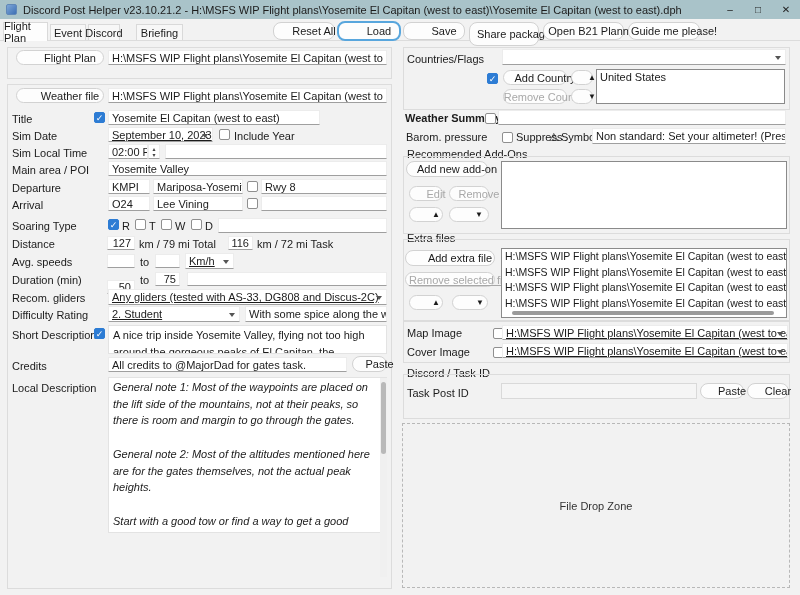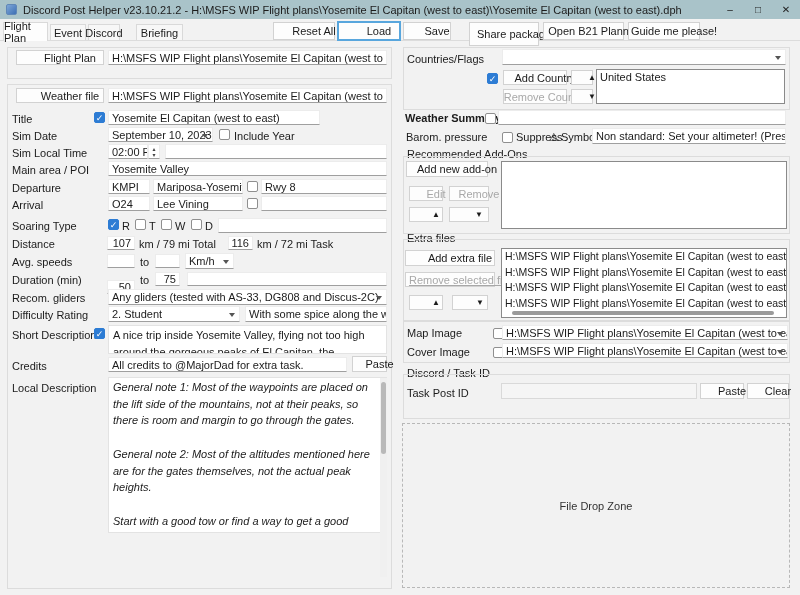--- a/index.html
+++ b/index.html
@@ -16,37 +16,37 @@
   .titletext { margin-left:6px; font-size:11px; color:#1c1c1c; white-space:nowrap; overflow:hidden; width:660px; }
   .winbtn { position:absolute; top:0; width:28px; height:19px; display:flex; align-items:center;
             justify-content:center; font-size:10px; color:#222; }
 
   
   .tab { position:absolute; display:flex; align-items:center; justify-content:center;
          border:1px solid #d9d9d9; background:#f7f7f7; font-size:11px; }
   .tab.active { background:#fdfdfd; border-bottom:none; z-index:3; }
   .tabline { position:absolute; left:0; top:40px; width:800px; height:1px; background:#dcdcdc; }
   .btn { position:absolute; display:flex; align-items:center; justify-content:center;
-         background:#fdfdfd; border:1px solid #d2d2d2; border-radius:0; font-size:11px;
+         background:#fdfdfd; border:1px solid #d2d2d2; border-radius:8px; font-size:11px;
          color:#1b1b1b; cursor:default; white-space:nowrap;padding-left:20px; }
   .btn.focus { border:2px solid #58a6dd; }
   .btn.disabled { color:#a8a8a8; }
 
   
   .lbl { position:absolute; font-size:11px; white-space:nowrap; }
   .lbl.b { font-weight:bold; }
   .tf { position:absolute; background:#fff; border:1px solid #ececec; border-bottom:1px solid #9f9f9f;
         font-size:11px; padding:0 3px; display:flex; align-items:center; white-space:nowrap; overflow:hidden; }
   .tf.num { justify-content:flex-end; }
   .tf.gray { background:#f5f5f5; border:1px solid #d9d9d9; }
   .area { position:absolute; background:#fff; border:1px solid #e3e3e3; font-size:11px;
           padding:1px 4px; overflow:hidden; line-height:16.7px; }
   .combo { position:absolute; background:#fff; border:1px solid #ececec; border-bottom:1px solid #9f9f9f;
            font-size:11px; padding:0 14px 0 3px; display:flex; align-items:center;
-           white-space:nowrap; overflow:hidden; }
+           white-space:nowrap; overflow:hidden;text-decoration:underline; }
   .chev { position:absolute; right:4px; top:50%; margin-top:-1px; width:0; height:0;
           border-left:3px solid transparent; border-right:3px solid transparent; border-top:4px solid #555; }
   .cb { position:absolute; width:11px; height:11px; background:#fff; border:1px solid #8f8f8f;
         border-radius:2px; font-size:9px; color:transparent; display:flex; align-items:center; justify-content:center; }
   .cb.checked { background:#2d7cd4; border-color:#2d7cd4; color:#fff; }
   .groupbox { position:absolute; border:1px solid #dcdcdc; }
   .listbox { position:absolute; background:#fff; border:1px solid #8a8a8a; overflow:hidden; }
   .listbox .item { font-size:10.5px; white-space:nowrap; overflow:hidden; padding:0 3px; line-height:15.5px; }
   .spin { position:absolute; background:#fff; border:1px solid #ececec; border-bottom:1px solid #9f9f9f;
           display:flex; flex-direction:column; align-items:center; justify-content:center; font-size:6px;
@@ -73,21 +73,21 @@
   </div>
 
   <div class="tab active" style="left:3px;top:22px;width:45px;height:19px;">Flight Plan</div>
   <div class="tab" style="left:50px;top:24px;width:36px;height:17px;">Event</div>
   <div class="tab" style="left:88px;top:24px;width:32px;height:17px;">Discord</div>
   <div class="tab" style="left:136px;top:24px;width:47px;height:17px;">Briefing</div>
   <div class="tabline"></div>
 
   <div class="btn" style="left:273px;top:22px;width:62px;height:18px;">Reset All</div>
   <div class="btn focus" style="left:337px;top:21px;width:64px;height:20px;">Load</div>
-  <div class="btn" style="left:403px;top:22px;width:48px;height:18px;">Save</div>
+  <div class="btn" style="left:403px;top:22px;width:62px;height:18px;">Save</div>
   <div class="btn" style="left:469px;top:22px;width:70px;height:24px;">Share package</div>
   <div class="btn" style="left:543px;top:22px;width:81px;height:18px;">Open B21 Planner</div>
   <div class="btn" style="left:628px;top:22px;width:72px;height:18px;">Guide me please!</div>
 
   <div class="groupbox" style="left:7px;top:47px;width:385px;height:32px;"></div>
   <div class="btn" style="left:16px;top:50px;width:88px;height:15px;">Flight Plan</div>
   <div class="tf" style="left:108px;top:50px;width:279px;height:15px;">H:\MSFS WIP Flight plans\Yosemite El Capitan (west to east)\El_Cap</div>
 
   <div class="groupbox" style="left:7px;top:84px;width:385px;height:505px;"></div>
   <div class="btn" style="left:16px;top:88px;width:88px;height:15px;">Weather file</div>
@@ -133,21 +133,21 @@
   <div class="lbl" style="left:122px;top:220px;">R</div>
   <div class="cb" style="left:135px;top:219px;"></div>
   <div class="lbl" style="left:149px;top:220px;">T</div>
   <div class="cb" style="left:161px;top:219px;"></div>
   <div class="lbl" style="left:175px;top:220px;">W</div>
   <div class="cb" style="left:191px;top:219px;"></div>
   <div class="lbl" style="left:205px;top:220px;">D</div>
   <div class="tf" style="left:218px;top:218px;width:169px;height:15px;"></div>
 
   <div class="lbl" style="left:12px;top:238px;">Distance</div>
-  <div class="tf num" style="left:107px;top:236px;width:28px;height:14px;">107</div>
+  <div class="tf num" style="left:107px;top:236px;width:28px;height:14px;">127</div>
   <div class="lbl" style="left:139px;top:238px;">km / 79 mi Total</div>
   <div class="tf num" style="left:228px;top:236px;width:25px;height:14px;">116</div>
   <div class="lbl" style="left:257px;top:238px;">km / 72 mi Task</div>
 
   <div class="lbl" style="left:12px;top:256px;">Avg. speeds</div>
   <div class="tf num" style="left:107px;top:254px;width:28px;height:14px;"></div>
   <div class="lbl" style="left:140px;top:256px;">to</div>
   <div class="tf num" style="left:155px;top:254px;width:25px;height:14px;"></div>
   <div class="combo" style="left:185px;top:253px;width:49px;height:16px;">
     <span>Km/h</span>
@@ -171,21 +171,21 @@
     <span>2. Student</span>
     <span class="chev"></span>
   </div>
   <div class="tf" style="left:245px;top:306px;width:142px;height:16px;">With some spice along the way</div>
 
   <div class="lbl" style="left:12px;top:329px;">Short Description</div>
   <div class="cb checked" style="left:94px;top:328px;">✓</div>
   <div class="area" style="left:108px;top:325px;width:279px;height:29px;">A nice trip inside Yosemite Valley, flying not too high around the gorgeous peaks of El Capitan, the Cathedral Peaks and</div>
 
   <div class="lbl" style="left:12px;top:360px;">Credits</div>
-  <div class="tf" style="left:108px;top:357px;width:239px;height:15px;">All credits to @MajorDad for extra task.</div>
+  <div class="tf" style="left:108px;top:357px;width:239px;height:15px;">All credits to @MajorDad for gates task.</div>
   <div class="btn" style="left:352px;top:356px;width:35px;height:16px;">Paste</div>
 
   <div class="lbl" style="left:12px;top:382px;">Local Description</div>
   <div class="area pre" style="left:108px;top:377px;width:279px;height:156px;padding-right:11px;font-style:italic;">General note 1: Most of the waypoints are placed on the lift side of the mountains, not at their peaks, so there is room and margin to go through the gates.
 
 General note 2: Most of the altitudes mentioned here are for the gates themselves, not the actual peak heights.
 
 Start with a good tow or find a way to get a good launch from the airport and then go to the left side of the closest hill north of the airport (west of the start gate) and climb to around 6500 feet (max is 8000) then cross the start.
 
 Entering the mountains, you want to still be around 6000-7000', you get some lift on the way there to stay neutral or even climb a little.</div>

